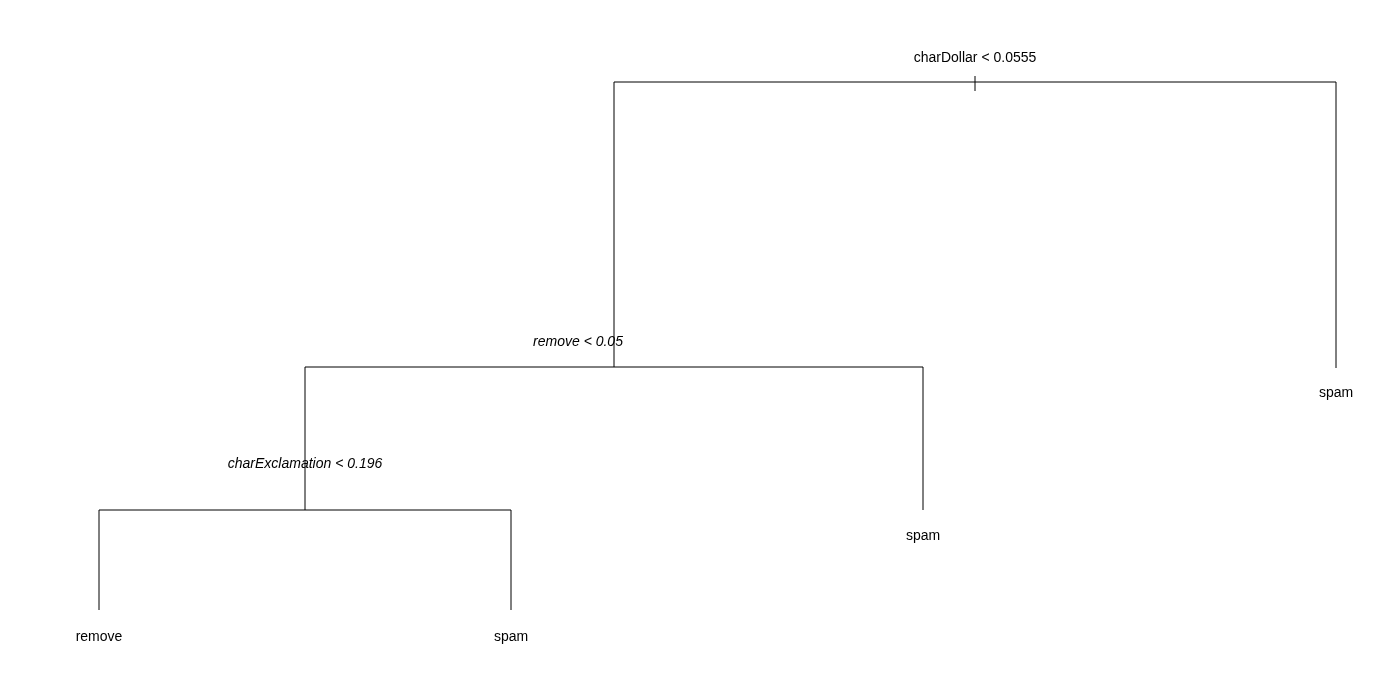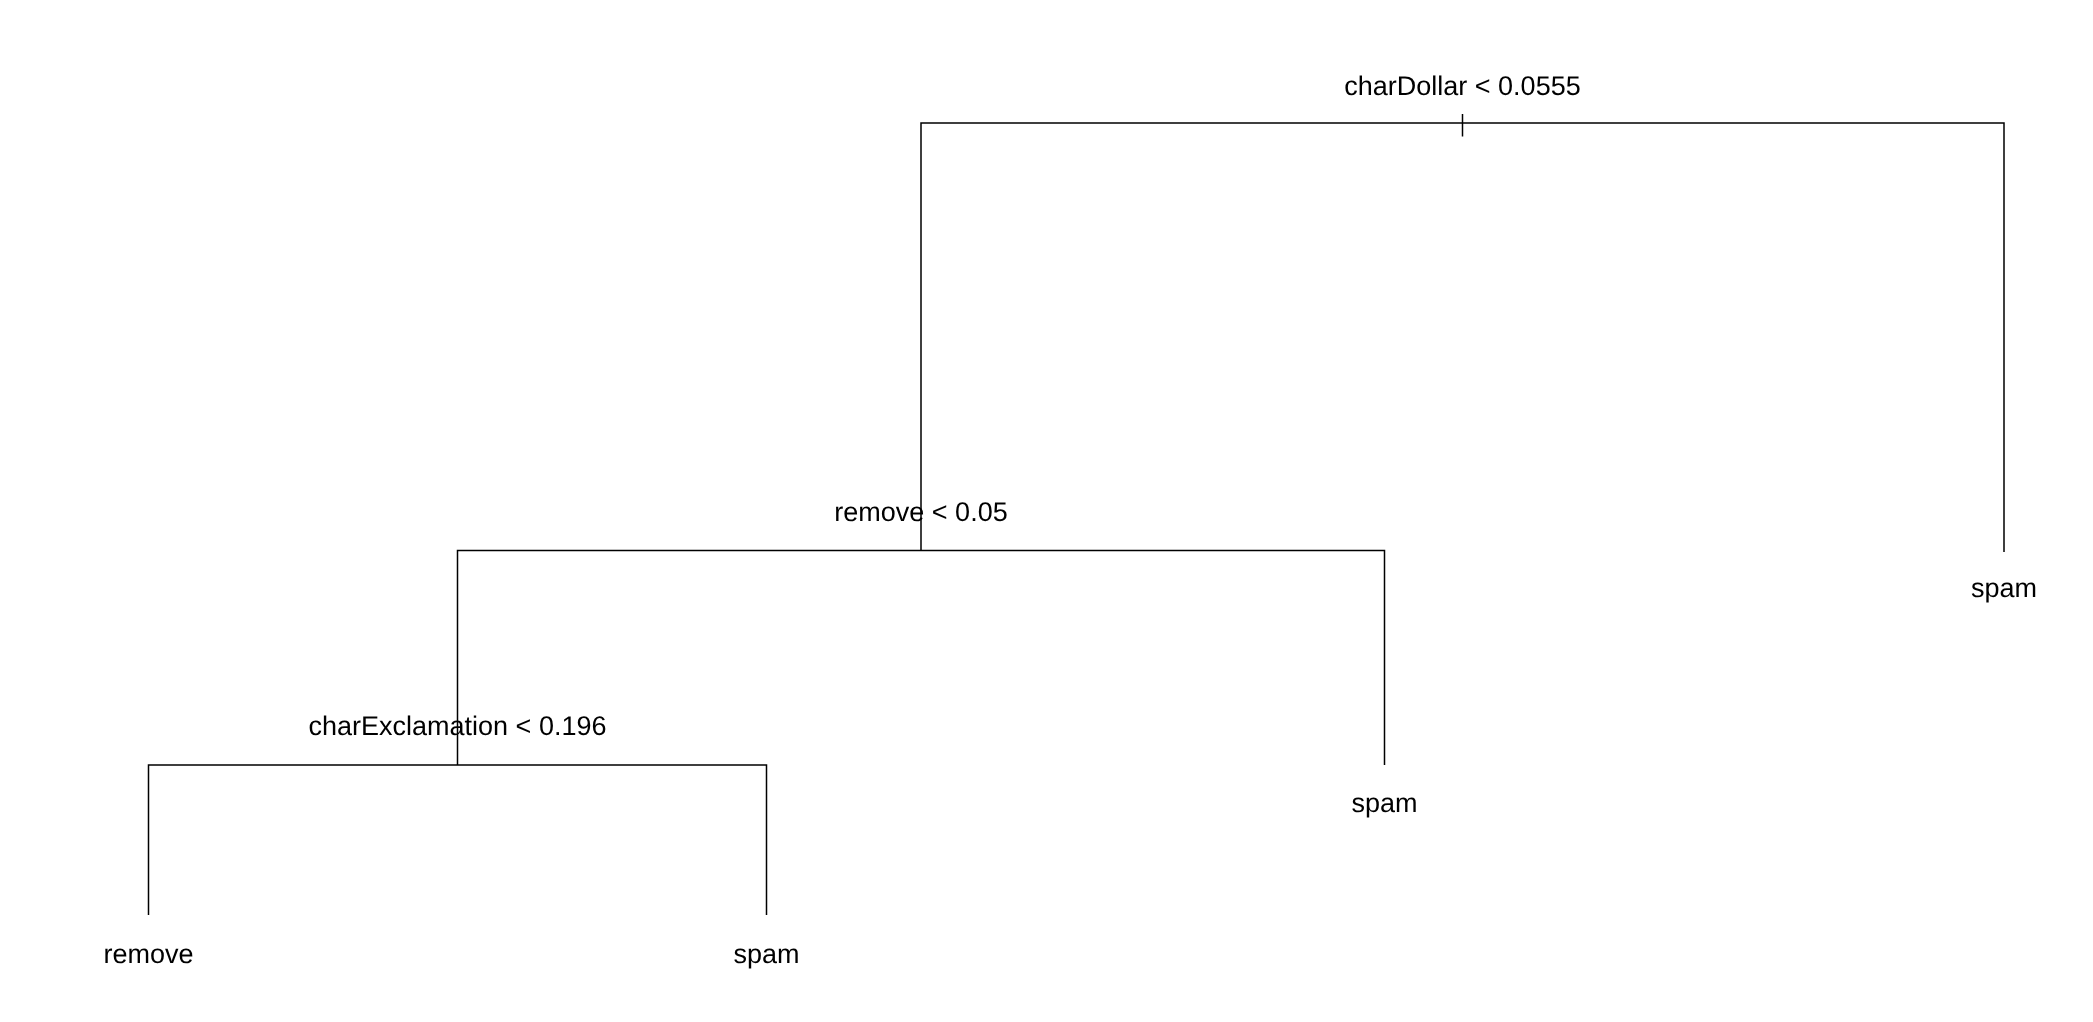--- a/index.html
+++ b/index.html
@@ -1,32 +1,32 @@
 <!DOCTYPE html>
 <html><head>
   <meta charset="utf-8">
   <style>
     html, body { margin: 0; padding: 0; background: #ffffff; }
     body { width: 1395px; height: 681px; position: relative; overflow: hidden; font-family: "Liberation Sans", sans-serif; }
     svg#tree { position: absolute; left: 0; top: 0; }
-    .label { position: absolute; font-size: 18px; color: #000; white-space: nowrap; transform: translateX(-50%); line-height: 18px; }
+    .label { position: absolute; font-size: 14px; color: #000; white-space: nowrap; transform: translateX(-50%); line-height: 18px; }
   </style>
 </head>
 <body>
 
 <svg id="tree" width="1395" height="681" viewBox="0 0 1395 681">
 
   <line x1="975" y1="76" x2="975" y2="91" stroke="#000" stroke-width="1"></line>
   <polyline points="614,367 614,82 1336,82 1336,368" fill="none" stroke="#000" stroke-width="1"></polyline>
 
   <polyline points="305,510 305,367 923,367 923,510" fill="none" stroke="#000" stroke-width="1"></polyline>
 
   <polyline points="99,610 99,510 511,510 511,610" fill="none" stroke="#000" stroke-width="1"></polyline>
 </svg>
 
 <div class="label" style="left:975px; top:48px;">charDollar &lt; 0.0555</div>
-<div class="label" style="left:614px; top:332px;">remove &lt; 0.05</div>
-<div class="label" style="left:305px; top:475px;">charExclamation &lt; 0.196</div>
+<div class="label" style="left:578px; top:332px;font-style:italic;">remove &lt; 0.05</div>
+<div class="label" style="left:305px; top:454px;font-style:italic;">charExclamation &lt; 0.196</div>
 
 <div class="label" style="left:99px; top:627px;">remove</div>
 <div class="label" style="left:511px; top:627px;">spam</div>
 <div class="label" style="left:923px; top:526px;">spam</div>
 <div class="label" style="left:1336px; top:383px;">spam</div>
 
 </body></html>

